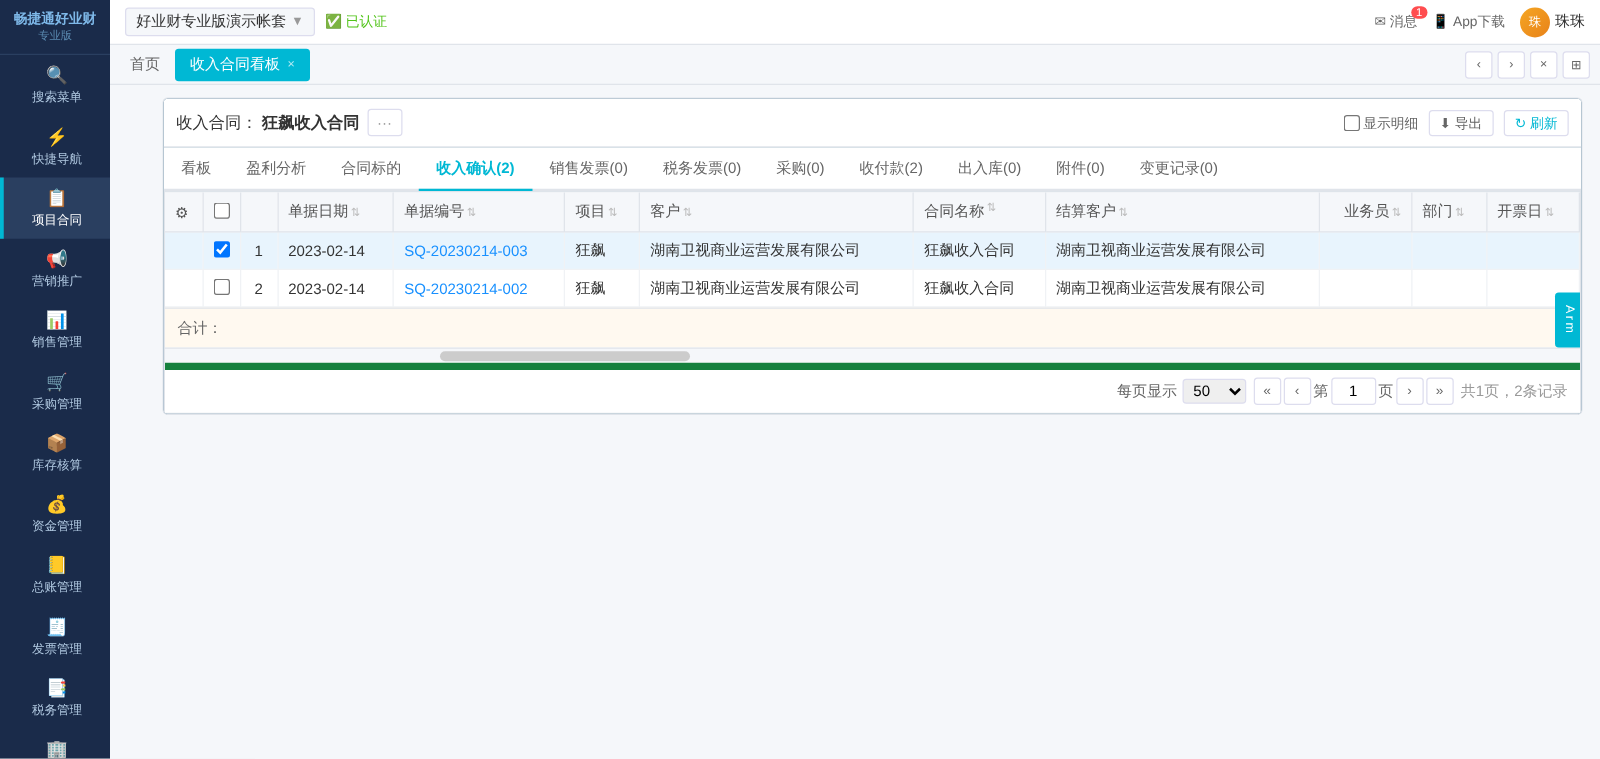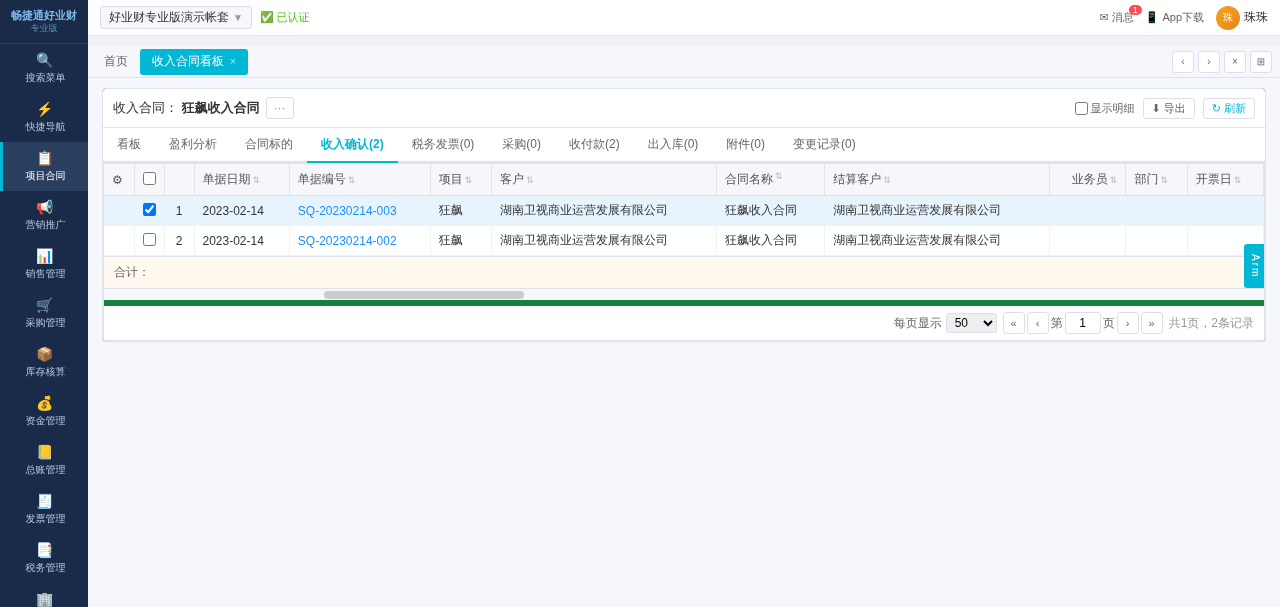--- a/index.html
+++ b/index.html
@@ -23,21 +23,21 @@
     .topbar-company { font-size: 12px; color: #333; background: #f5f7fa; border: 1px solid #dde; border-radius: 3px; padding: 2px 8px; cursor: pointer; display: flex; align-items: center; gap: 4px; }
     .topbar-company .arrow { font-size: 10px; color: #999; }
     .topbar-certified { font-size: 11px; color: #52c41a; display: flex; align-items: center; gap: 3px; }
     .topbar-right { display: flex; align-items: center; gap: 12px; }
     .topbar-icon { display: flex; align-items: center; gap: 3px; font-size: 11px; color: #666; cursor: pointer; position: relative; }
     .badge { background: #ff4d4f; color: #fff; font-size: 9px; border-radius: 8px; padding: 0 4px; position: absolute; top: -5px; right: -8px; }
     .topbar-user { display: flex; align-items: center; gap: 4px; font-size: 12px; color: #333; cursor: pointer; }
     .user-avatar { width: 24px; height: 24px; border-radius: 50%; background: linear-gradient(135deg, #f5a623, #e8821a); display: flex; align-items: center; justify-content: center; color: #fff; font-size: 10px; }
 
     
-    .tabsbar { height: 32px; background: #f5f7fa; border-bottom: 1px solid #e0e4ea; display: flex; align-items: center; padding: 0 8px; gap: 4px; flex-shrink: 0; margin-top: 10px; }
+    .tabsbar { height: 32px; background: #f5f7fa; border-bottom: 1px solid #e0e4ea; display: flex; align-items: center; padding: 0 8px; gap: 4px; flex-shrink: 0; }
     .tab-item { height: 26px; padding: 0 12px; display: flex; align-items: center; font-size: 12px; cursor: pointer; border-radius: 3px; color: #666; }
     .tab-item.active { background: #00b8d4; color: #fff; border-radius: 3px; }
     .tab-item .close-btn { margin-left: 6px; font-size: 10px; opacity: 0.7; }
     .tab-home { color: #666; font-size: 12px; padding: 0 8px; }
 
     
     .nav-controls { display: flex; align-items: center; gap: 4px; margin-left: auto; }
     .nav-btn { width: 22px; height: 22px; display: flex; align-items: center; justify-content: center; background: #fff; border: 1px solid #dde; border-radius: 3px; cursor: pointer; font-size: 10px; color: #666; }
 
     
@@ -82,21 +82,21 @@
     
     .pagination { display: flex; align-items: center; justify-content: flex-end; padding: 6px 10px; background: #fff; border-top: 6px solid #15803d; font-size: 12px; color: #666; gap: 6px; }
     .page-size { display: flex; align-items: center; gap: 4px; }
     .page-size select { border: 1px solid #dde; border-radius: 3px; padding: 1px 4px; font-size: 12px; }
     .page-nav { display: flex; align-items: center; gap: 2px; }
     .page-nav-btn { width: 22px; height: 22px; display: flex; align-items: center; justify-content: center; border: 1px solid #dde; border-radius: 3px; cursor: pointer; background: #fff; color: #666; font-size: 11px; }
     .page-input { width: 36px; height: 22px; text-align: center; border: 1px solid #dde; border-radius: 3px; font-size: 12px; }
     .page-info { color: #999; }
 
     
-    .card { background: #0c4a6e; border-radius: 4px; overflow: hidden; border: 1px solid #e0e4ea; margin-bottom: 0; }
+    .card { background: #0c4a6e; border-radius: 4px; overflow: hidden; border: 1px solid #e0e4ea; margin-bottom: 0; margin-left: 28px; }
 
     .header-row { display: flex; align-items: center; padding: 8px 10px; background: #fff; border-bottom: 1px solid #e0e4ea; flex-wrap: wrap; gap: 6px; }
   </style>
 </head>
 <body>
 
 <div class="sidebar">
   <div class="sidebar-logo">
     <div class="logo-text">畅捷通好业财</div>
     <div class="sub-text">专业版</div>
@@ -222,20 +222,21 @@
             <span>刷新</span>
           </div>
         </div>
       </div>
 
       <div class="subtabs" id="subtabs-container">
           <div class="subtab">看板</div>
           <div class="subtab">盈利分析</div>
           <div class="subtab">合同标的</div>
           <div class="subtab active">收入确认(2)</div>
+          <div class="subtab">销售发票(0)</div>
           <div class="subtab">税务发票(0)</div>
           <div class="subtab">采购(0)</div>
           <div class="subtab">收付款(2)</div>
           <div class="subtab">出入库(0)</div>
           <div class="subtab">附件(0)</div>
           <div class="subtab">变更记录(0)</div>
         </div>
 
       <div class="table-wrap" style="position:relative;">
         <table class="data-table" id="data-table">

